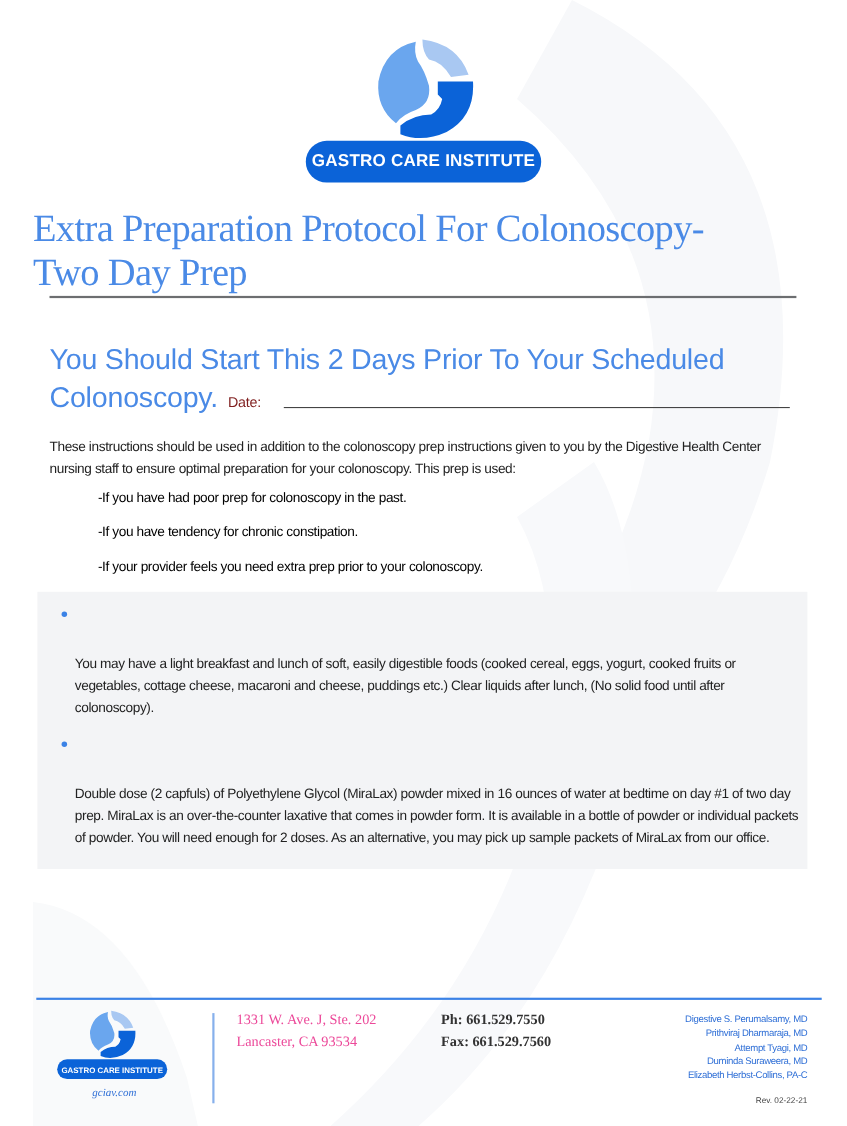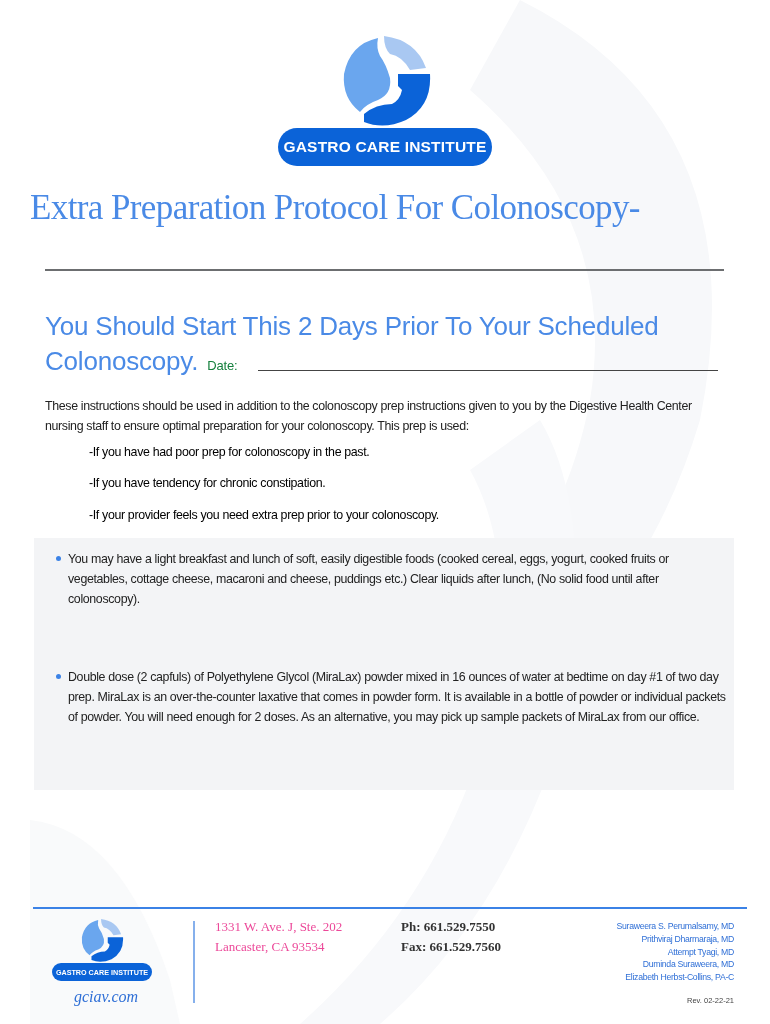--- a/index.html
+++ b/index.html
@@ -29,21 +29,21 @@
       letter-spacing: -0.6px;
     }
     .title-rule { position: absolute; left: 45px; top: 269px; width: 679px; height: 2px; background: #6c6e70; }
 
     
     .subtitle {
       position: absolute; left: 45px; top: 309px; width: 700px;
       color: #4a8ae6; font-size: 26px; line-height: 35px; font-weight: normal;
       letter-spacing: -0.2px;
     }
-    .subtitle .date-label { color: #15803d; font-size: 13px; margin-left: 2px; }
+    .subtitle .date-label { color: #7f1d1d; font-size: 13px; margin-left: 2px; }
     .date-line-1 { position: absolute; left: 258px; top: 370px; width: 460px; height: 1px; background: #444; }
 
     
     .intro {
       position: absolute; left: 45px; top: 396px; width: 680px;
       font-size: 12.4px; line-height: 20px; color: #222; letter-spacing: -0.35px;
     }
     .criteria { position: absolute; left: 89px; width: 640px; font-size: 12.4px; color: #000000; letter-spacing: -0.35px; }
 
     
@@ -52,35 +52,35 @@
       background: #f3f4f6;
     }
     .bullet {
       position: absolute; left: 22px; width: 670px;
       font-size: 12.4px; line-height: 20px; color: #222; letter-spacing: -0.35px;
     }
     .bullet .dot {
       position: absolute; left: 0; top: 7px; width: 5px; height: 5px; border-radius: 50%;
       background: #3b82e6;
     }
-    .bullet .text { display: block; padding-left: 12px; }
+    .bullet .text { display: block; padding-left: 12px; margin-top: 44px; }
     .date-line-2 { display: inline-block; width: 136px; height: 1px; background: #444; vertical-align: baseline; margin-left: 4px; }
 
     
     .footer-rule { position: absolute; left: 33px; top: 907px; width: 714px; height: 2px; background: #3b82e6; }
     .footer-logo { position: absolute; left: 52px; top: 918px; width: 100px; height: 66px; }
     .footer-logo svg { position: absolute; left: 28px; top: 0; }
     .footer-pill {
       position: absolute; left: 0; top: 45px; width: 100px; height: 18px;
       background: #0b63d8; border-radius: 9px; color: #fff; font-weight: bold; font-size: 7.2px;
       display: flex; align-items: center; justify-content: center;
     }
     .website {
       position: absolute; left: 74px; top: 988px; width: 60px; text-align: center;
-      font-family: "Liberation Serif", serif; font-style: italic; color: #2f6fd6; font-size: 16px;
+      font-family: "Liberation Serif", serif; font-style: italic; color: #2f6fd6; font-size: 10px;
     }
     .footer-divider { position: absolute; left: 193px; top: 921px; width: 2px; height: 82px; background: #86b0ec; }
     .address {
       position: absolute; left: 215px; top: 917px;
       font-family: "Liberation Serif", serif; font-size: 13px; line-height: 20px; color: #ec4899;
     }
     .phones {
       position: absolute; left: 401px; top: 917px;
       font-family: "Liberation Serif", serif; font-weight: bold; font-size: 13px; line-height: 20px; color: #333;
     }
@@ -106,20 +106,21 @@
 
     <path d="M44 2 Q76 6 86 34 L70 36 Q62 22 50 20 Q44 14 44 2 Z" fill="#a9c8f2"></path>
 
     <path d="M24 80 Q36 70 52 70 Q60 66 62 56 L58 52 L58 40 L90 40 Q92 72 66 86 Q44 96 24 88 Z" fill="#0b63d8"></path>
   </svg>
   <div class="logo-pill">GASTRO CARE INSTITUTE</div>
 </div>
 
 <div class="title">
   <div>Extra Preparation Protocol For Colonoscopy-</div>
+  <div>Two Day Prep</div>
 </div>
 <div class="title-rule"></div>
 
 <div class="subtitle">
   <div>You Should Start This 2 Days Prior To Your Scheduled</div>
   <div>
     <span>Colonoscopy.</span>
     <span class="date-label">Date:</span>
   </div>
 </div>
@@ -154,19 +155,19 @@
 <div class="footer-divider"></div>
 <div class="address">
   <div>1331 W. Ave. J, Ste. 202</div>
   <div>Lancaster, CA 93534</div>
 </div>
 <div class="phones">
   <div>Ph: 661.529.7550</div>
   <div>Fax: 661.529.7560</div>
 </div>
 <div class="providers">
-  <div>Suraweera S. Perumalsamy, MD</div>
+  <div>Digestive S. Perumalsamy, MD</div>
   <div>Prithviraj Dharmaraja, MD</div>
   <div>Attempt Tyagi, MD</div>
   <div>Duminda Suraweera, MD</div>
   <div>Elizabeth Herbst-Collins, PA-C</div>
 </div>
 <div class="rev">Rev. 02-22-21</div>
 
 </body></html>

